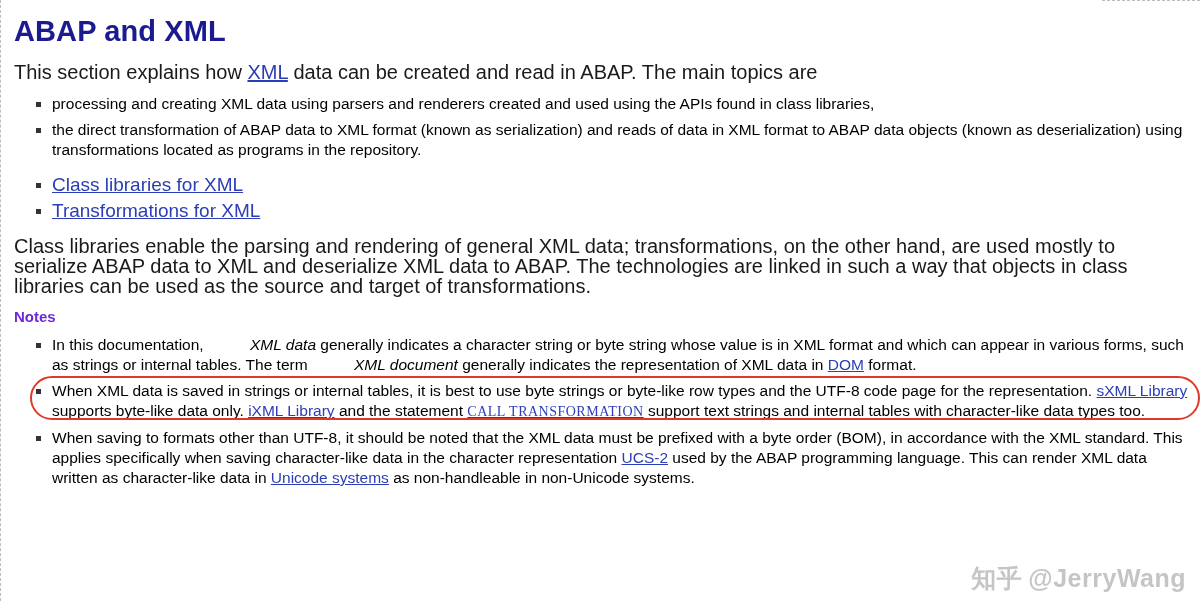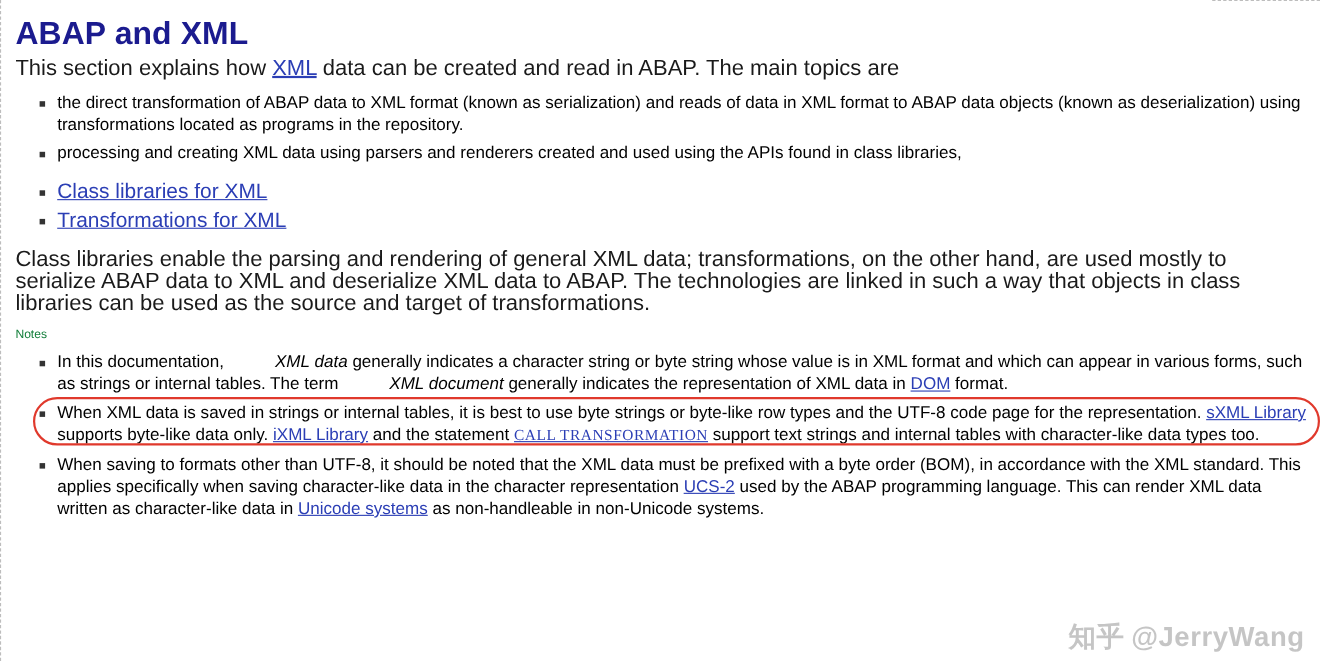--- a/index.html
+++ b/index.html
@@ -35,21 +35,21 @@
     right: 0; top: 0;
     width: 98px; height: 1px;
     border-top: 1px dashed #bdbdbd;
   }
 
   h1.title {
     font-size: 29px;
     line-height: 34px;
     font-weight: bold;
     color: #1b1b8f;
-    margin: 6px 0 4px 0;
+    margin: 6px 0 14px 0;
     letter-spacing: 0.1px;
   }
   p.para {
     font-size: 20px;
     line-height: 20px;
     margin: 0 0 12px 0;
     color: #1a1a1a;
   }
   a.link {
     color: #2b3eb5;
@@ -89,23 +89,23 @@
   ul.linklist > li::before {
     content: "";
     position: absolute;
     left: -16px;
     top: 11px;
     width: 5px;
     height: 5px;
     background: #333333;
   }
   h2.notes {
-    font-size: 11px;
-    font-weight: normal;
-    color: #15803d;
+    font-size: 15px;
+    font-weight: bold;
+    color: #6d28d9;
     margin: 4px 0 10px 0;
   }
   .mono {
     font-family: Liberation Serif, serif;
     font-size: 14px;
     color: #2b3eb5;
     text-decoration: underline;
     letter-spacing: 0.5px;
   }
   .ital { font-style: italic; margin-left: 42px; }
@@ -143,22 +143,22 @@
 <div class="page">
 
   <div class="edge-left"></div>
   <div class="edge-top-right"></div>
 
   <h1 class="title">ABAP and XML</h1>
 
   <p class="para"><span>This section explains how </span><a class="link" href="#">XML</a><span> data can be created and read in ABAP. The main topics are</span></p>
 
   <ul class="bullets">
+    <li>processing and creating XML data using parsers and renderers created and used using the APIs found in class libraries,</li>
     <li>the direct transformation of ABAP data to XML format (known as serialization) and reads of data in XML format to ABAP data objects (known as deserialization) using transformations located as programs in the repository.</li>
-    <li>processing and creating XML data using parsers and renderers created and used using the APIs found in class libraries,</li>
   </ul>
 
 
   <ul class="linklist">
     <li><a class="link" href="#">Class libraries for XML</a></li>
     <li><a class="link" href="#">Transformations for XML</a></li>
   </ul>
 
   <p class="para">Class libraries enable the parsing and rendering of general XML data; transformations, on the other hand, are used mostly to serialize ABAP data to XML and deserialize XML data to ABAP. The technologies are linked in such a way that objects in class libraries can be used as the source and target of transformations.</p>
 

